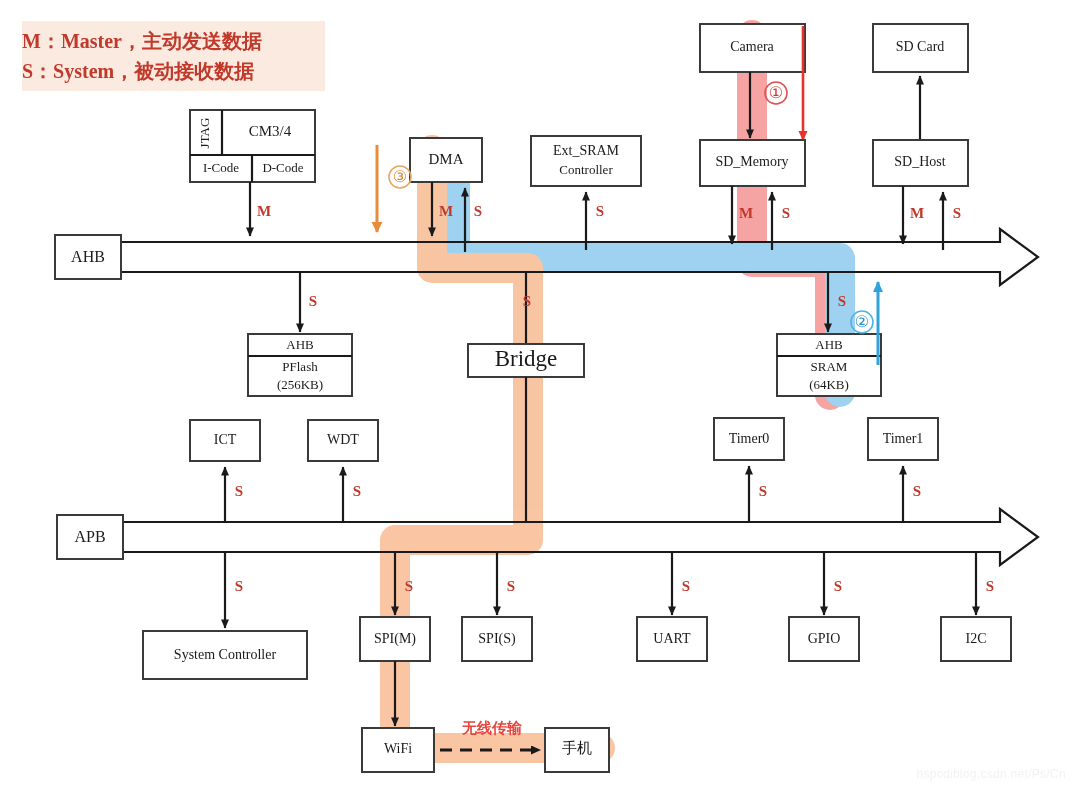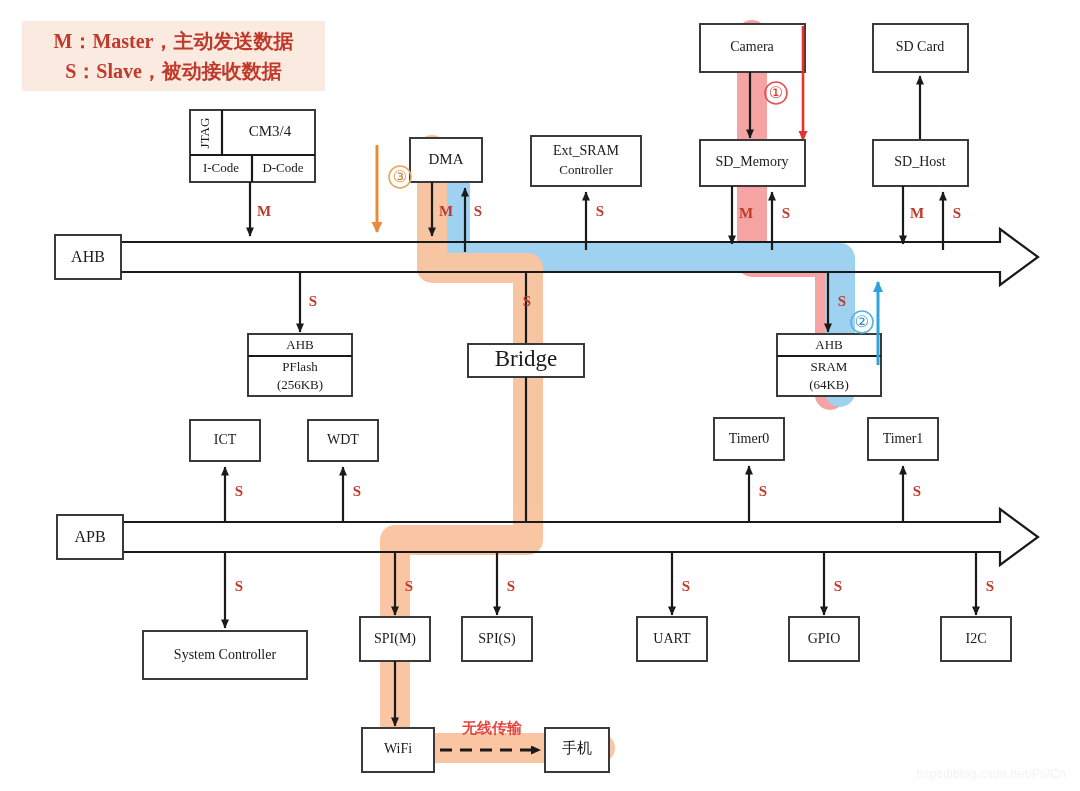--- a/index.html
+++ b/index.html
@@ -26,21 +26,20 @@
   }
   .legend-box {
     position: absolute;
     left: 22px;
     top: 21px;
     width: 303px;
     height: 70px;
     background: #FBEAE0;
     display: flex;
     flex-direction: column;
-    align-items: center;
     justify-content: center;
     box-sizing: border-box;
   }
   .legend-line {
     color: #C0392B;
     font-family: "Liberation Serif", "DejaVu Serif", serif;
     font-weight: bold;
     font-size: 20px;
     line-height: 30px;
     white-space: nowrap;
@@ -335,18 +334,18 @@
 
     <g>
       <rect class="box-rect" x="545" y="728" width="64" height="44"></rect>
       <text class="node-label" x="577" y="750" font-size="15">手机</text>
     </g>
 
   </svg>
 
   <div class="legend-box">
     <div class="legend-line">M：Master，主动发送数据</div>
-    <div class="legend-line">S：Slave，被动接收数据</div>
+    <div class="legend-line">S：System，被动接收数据</div>
   </div>
 
   <div class="watermark">hspcdiblog.csdn.net/Ps/Cn</div>
 
 </div>
 
 </body></html>

